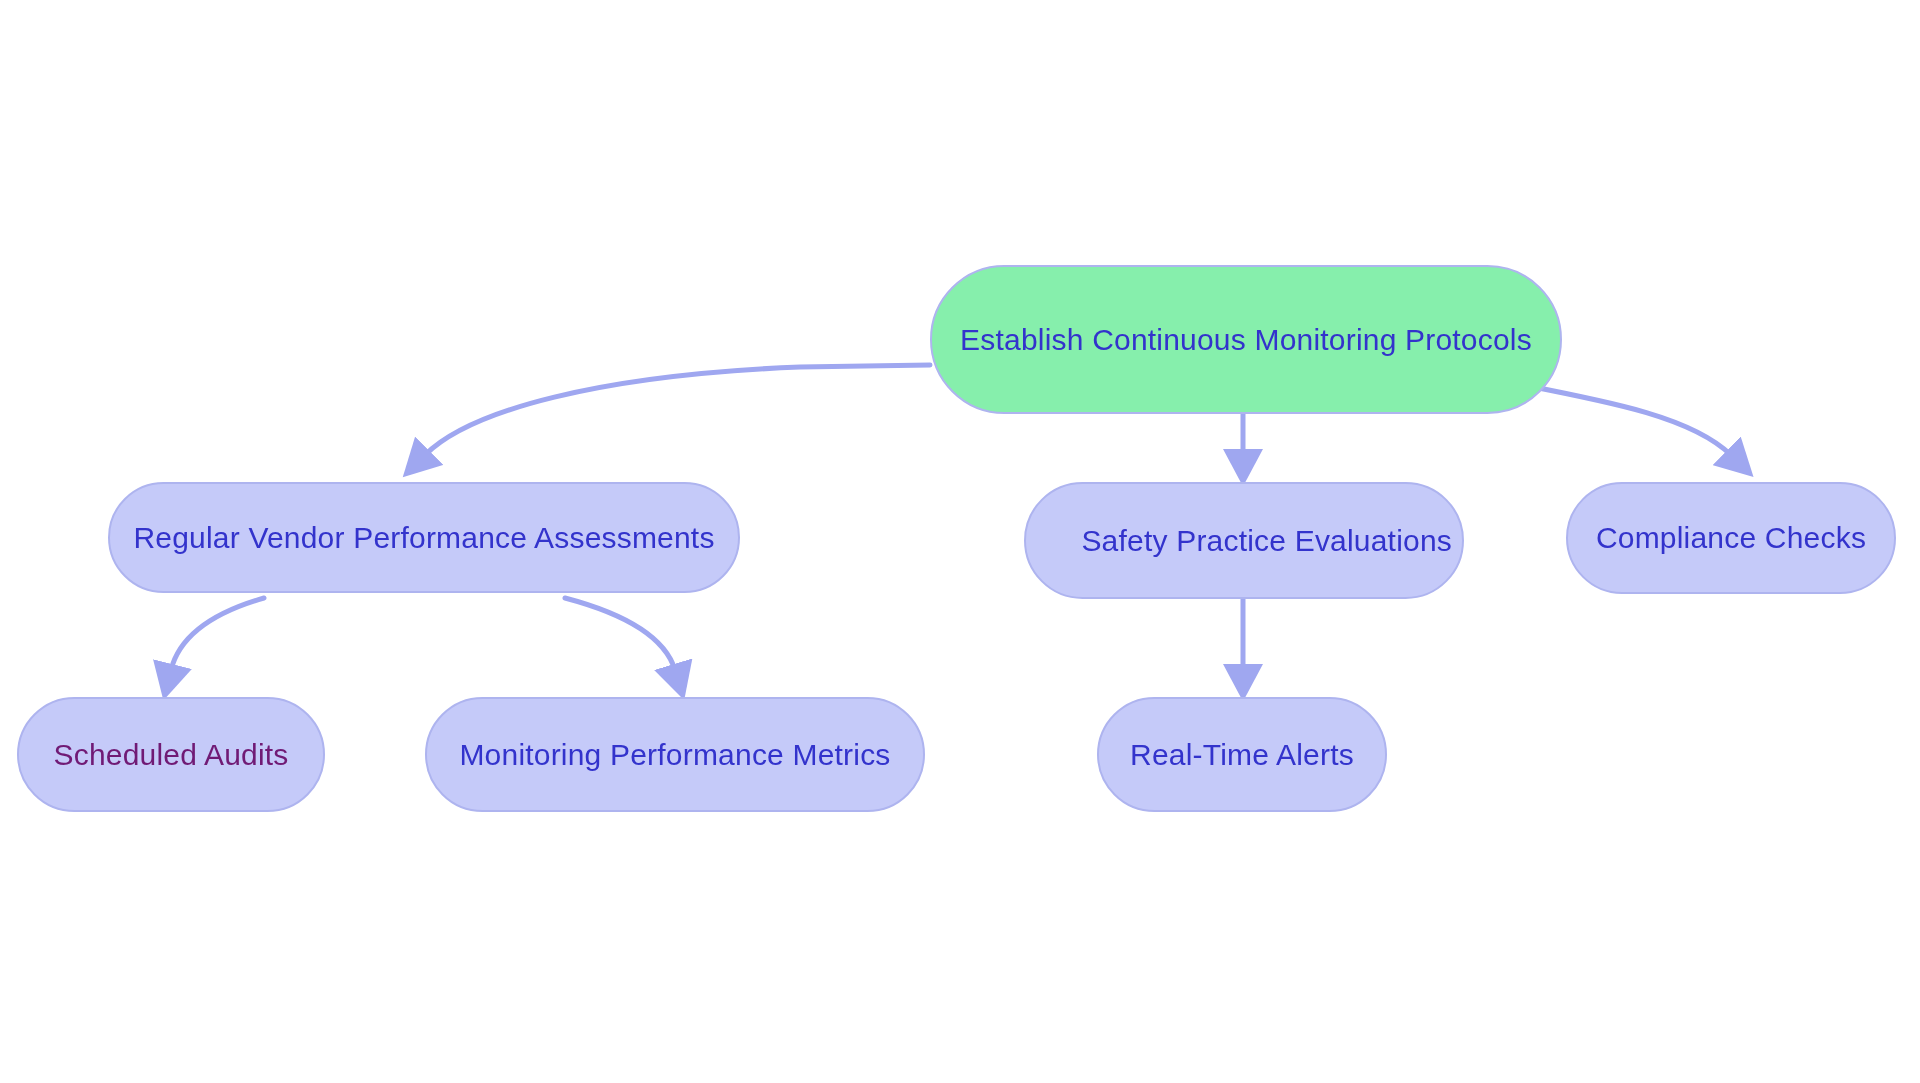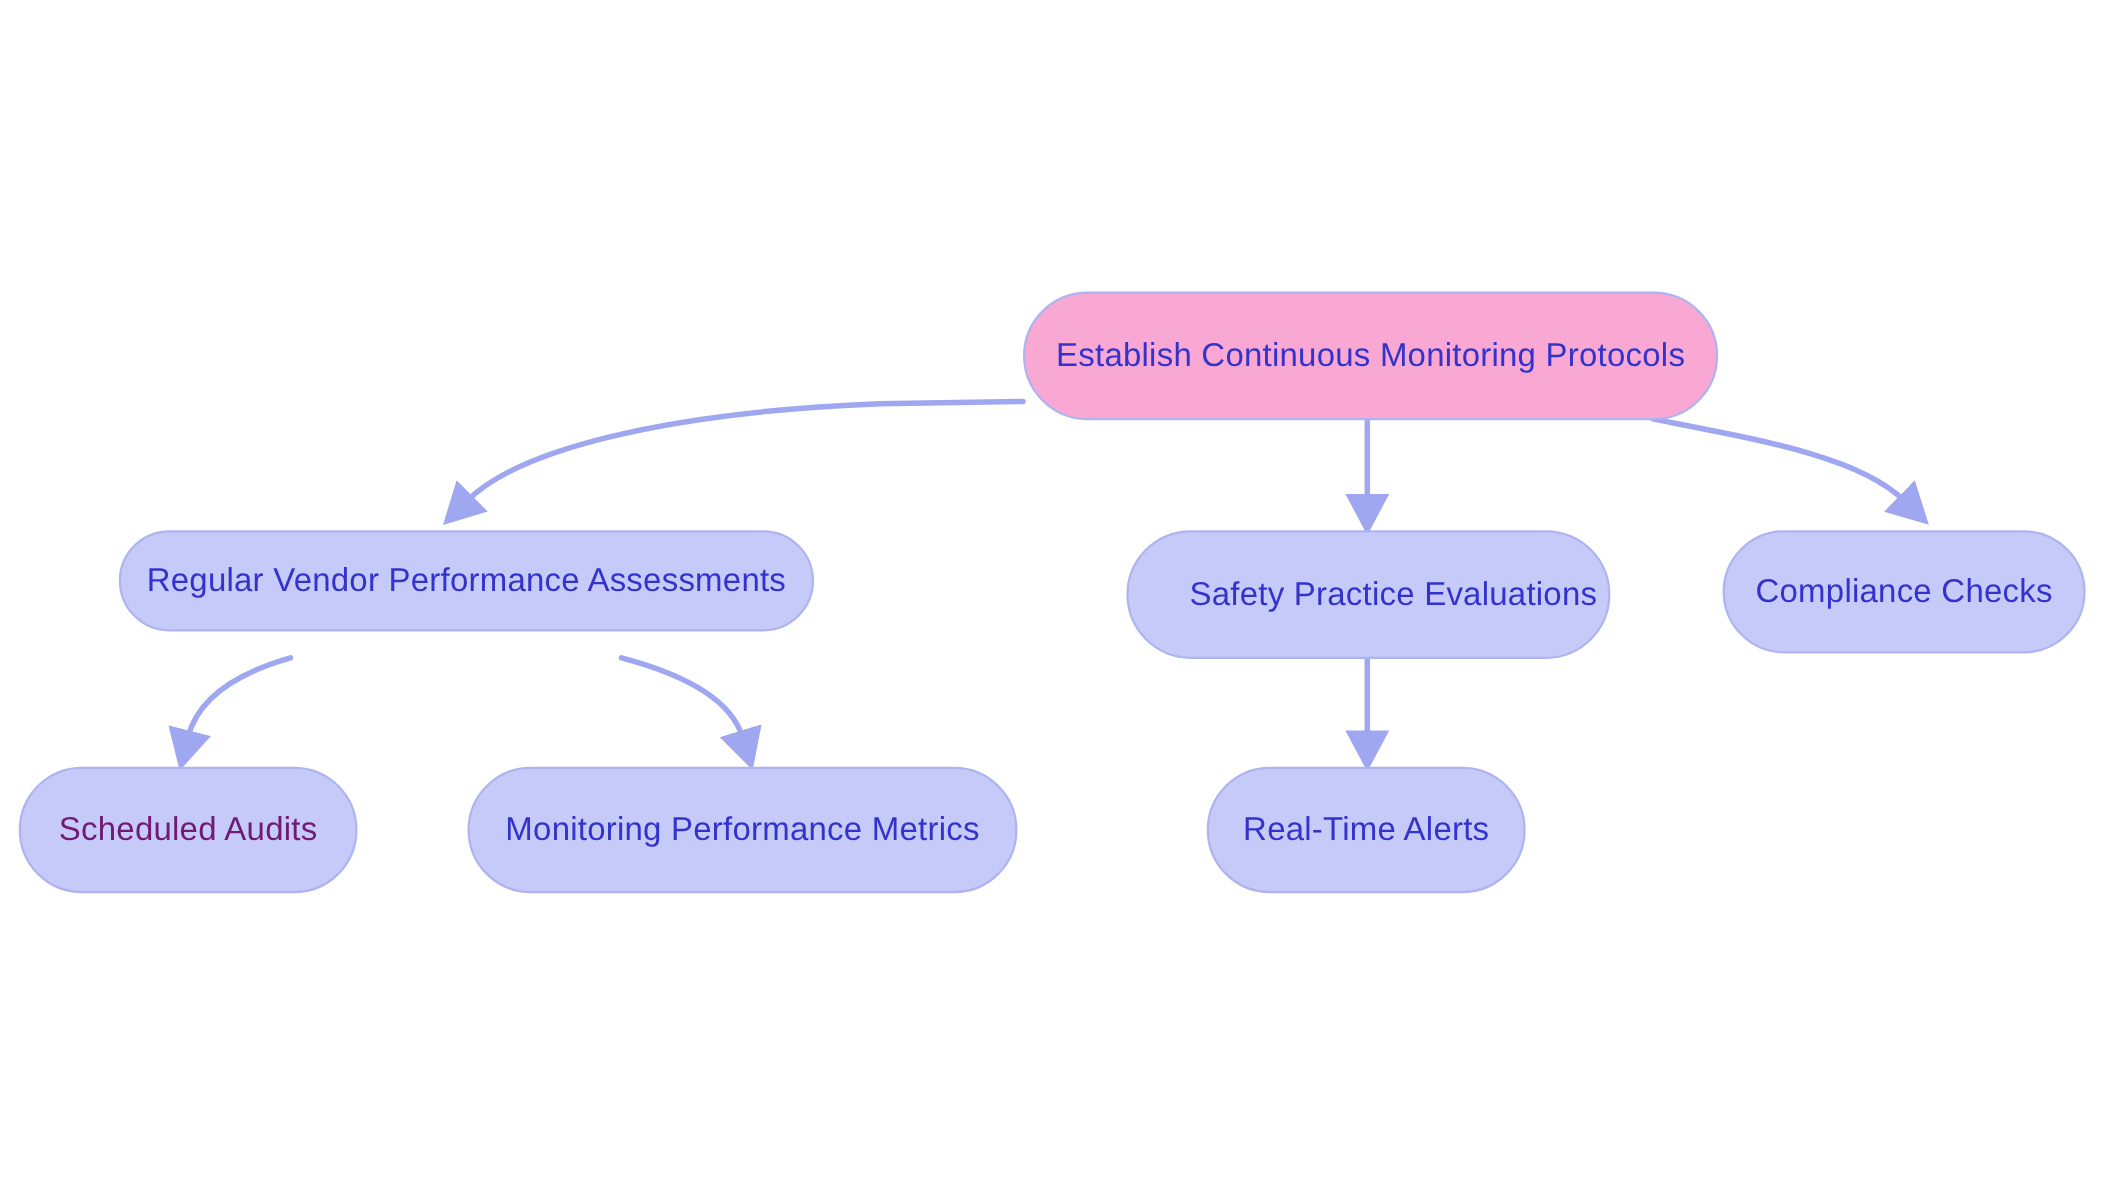--- a/index.html
+++ b/index.html
@@ -66,25 +66,25 @@
 
     <path d="M 1503 381 C 1600 400 1690 415 1731 455" fill="none" stroke="#9fa7f0" stroke-width="5" stroke-linecap="round" marker-end="url(#arrowhead)"></path>
 
     <path d="M 264 598 C 215 612 180 634 171 670" fill="none" stroke="#9fa7f0" stroke-width="5" stroke-linecap="round" marker-end="url(#arrowhead)"></path>
 
     <path d="M 565 598 C 618 612 664 634 675 670" fill="none" stroke="#9fa7f0" stroke-width="5" stroke-linecap="round" marker-end="url(#arrowhead)"></path>
 
     <path d="M 1243 599 L 1243 670" fill="none" stroke="#9fa7f0" stroke-width="5" stroke-linecap="round" marker-end="url(#arrowhead)"></path>
   </svg>
 
-  <div class="node" id="node-root" style="left: 930px; top: 265px; width: 632px; height: 117px; background: #f9a8d4; border-color: rgb(174, 180, 239); color: rgb(51, 51, 204);">
+  <div class="node" id="node-root" style="left: 930px; top: 265px; width: 632px; height: 149px; background: #86efac; border-color: rgb(174, 180, 239); color: rgb(51, 51, 204);">
     <span class="node-label">Establish Continuous Monitoring Protocols</span>
   </div>
 
-  <div class="node" id="node-vendor" style="left: 108px; top: 482px; width: 632px; height: 92px; background: rgb(197, 202, 249); border-color: rgb(174, 180, 239); color: rgb(51, 51, 204);">
+  <div class="node" id="node-vendor" style="left: 108px; top: 482px; width: 632px; height: 111px; background: rgb(197, 202, 249); border-color: rgb(174, 180, 239); color: rgb(51, 51, 204);">
     <span class="node-label">Regular Vendor Performance Assessments</span>
   </div>
 
   <div class="node" id="node-safety" style="left: 1024px; top: 482px; width: 440px; height: 117px; background: rgb(197, 202, 249); border-color: rgb(174, 180, 239); color: rgb(51, 51, 204); justify-content: flex-end;">
     <span class="node-label">Safety Practice Evaluations</span>
   </div>
 
   <div class="node" id="node-compliance" style="left: 1566px; top: 482px; width: 330px; height: 112px; background: rgb(197, 202, 249); border-color: rgb(174, 180, 239); color: rgb(51, 51, 204);">
     <span class="node-label">Compliance Checks</span>
   </div>

